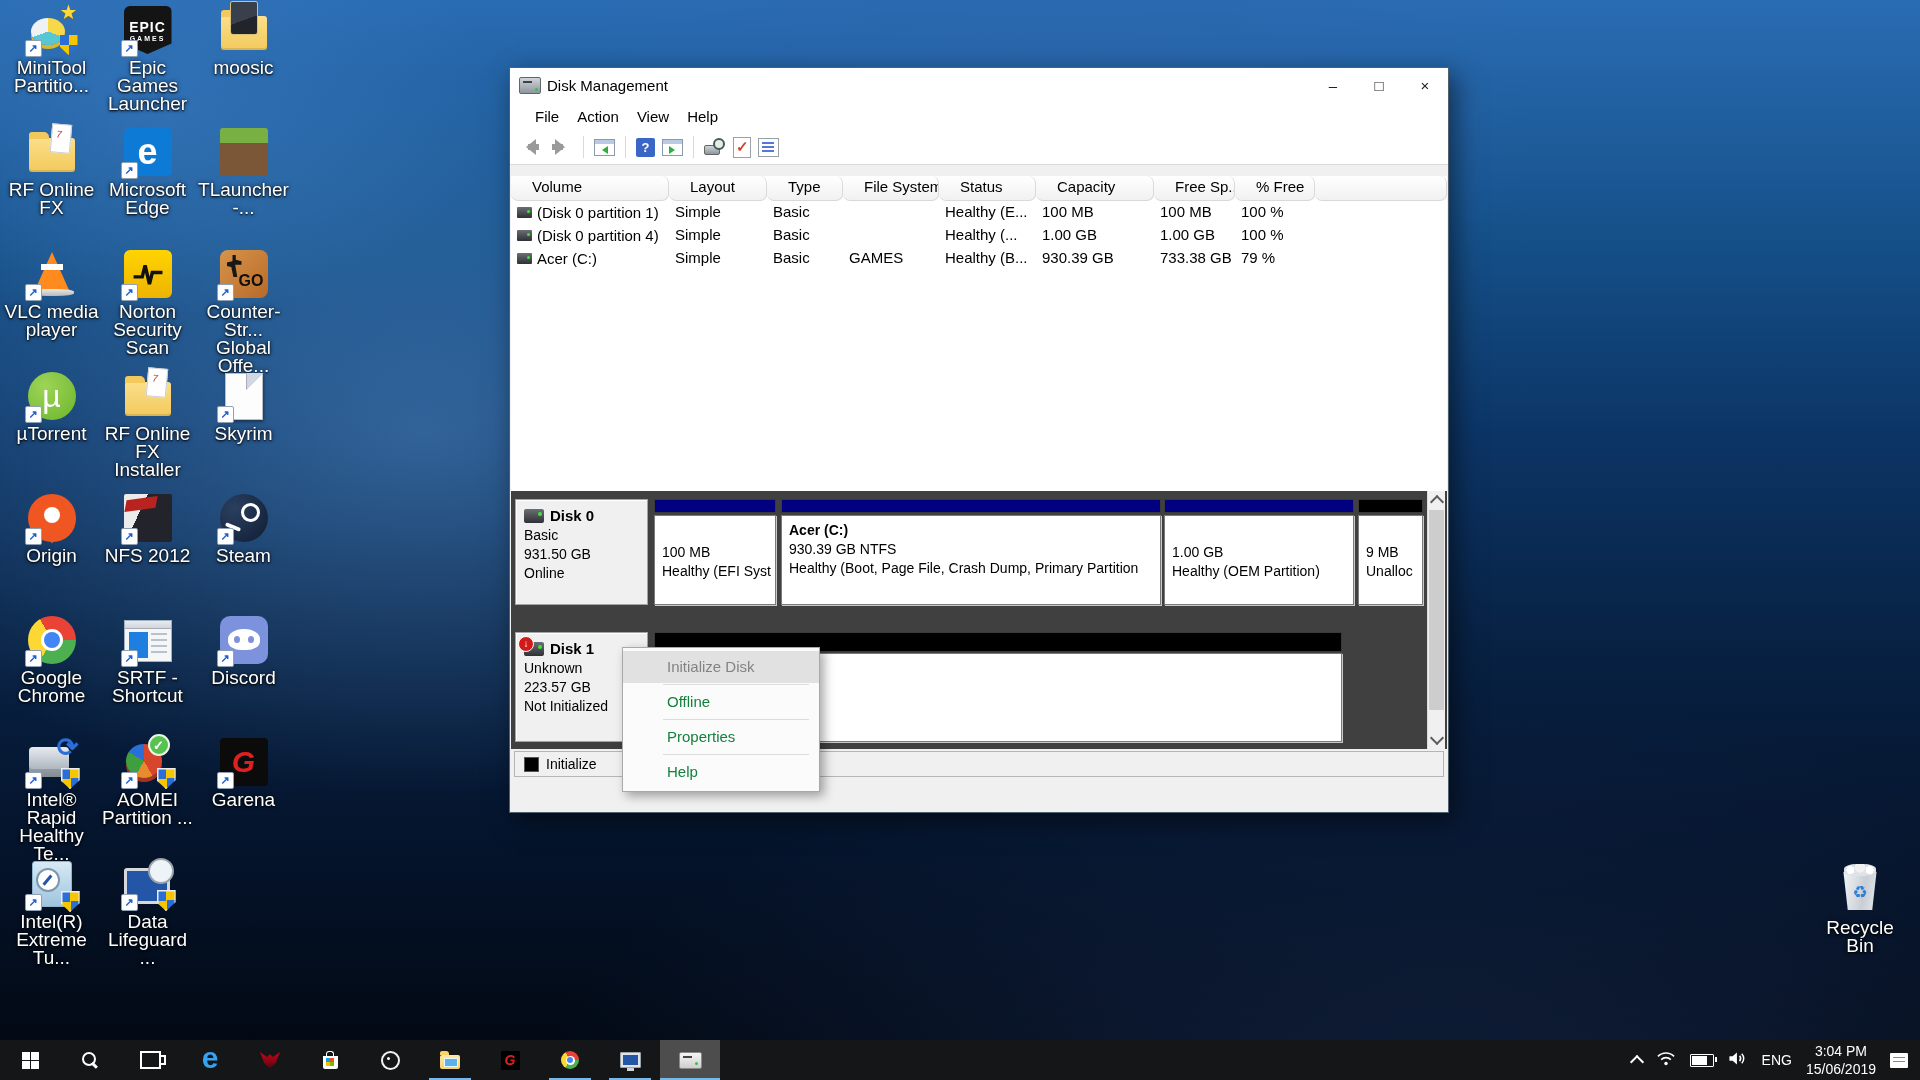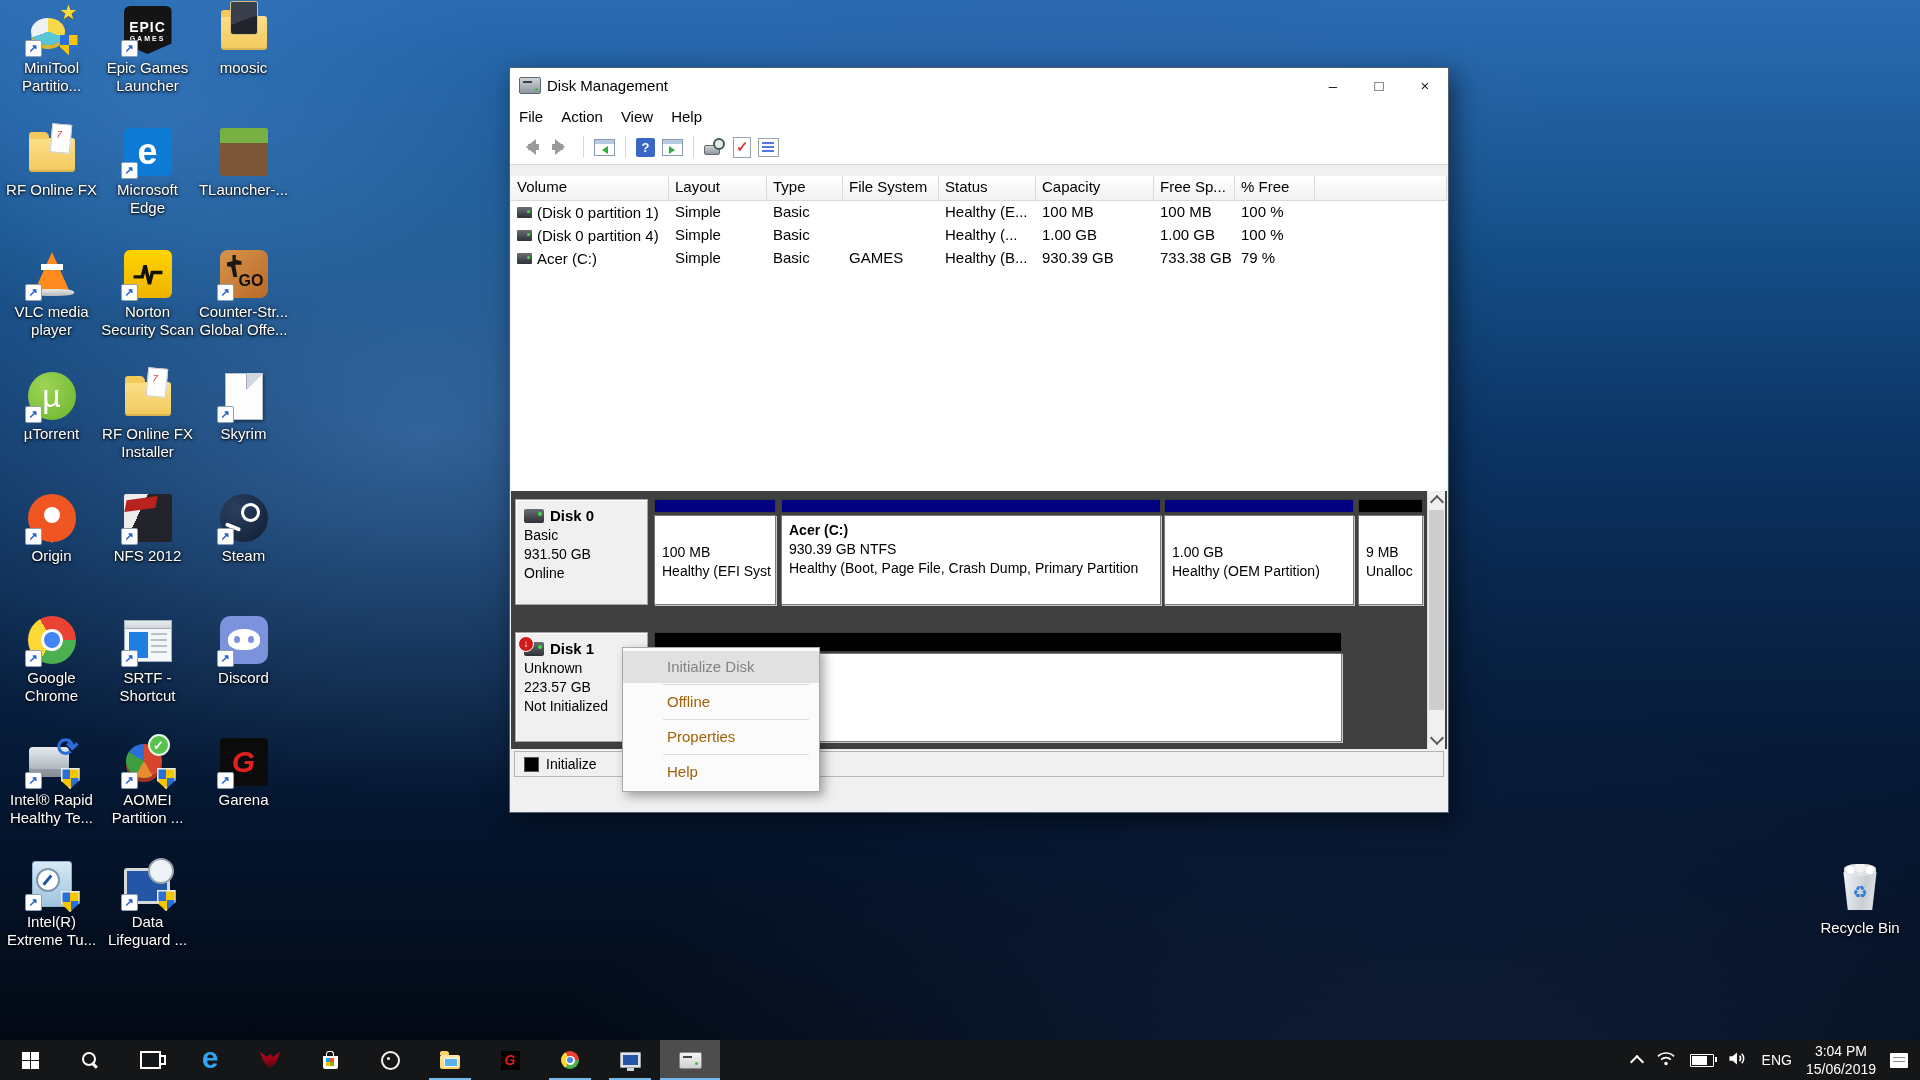--- a/index.html
+++ b/index.html
@@ -9,21 +9,21 @@
       radial-gradient(900px 520px at 22% 40%, rgba(95,155,215,.45), transparent 70%),
       radial-gradient(700px 380px at 55% 10%, rgba(45,100,170,.55), transparent 70%),
       radial-gradient(500px 300px at 8% 10%, rgba(60,125,195,.55), transparent 70%),
       radial-gradient(1300px 650px at 75% 108%, rgba(25,45,85,.65), transparent 72%),
       linear-gradient(180deg,#2a6cb3 0%,#155089 22%,#0c3566 40%,#082346 58%,#051630 75%,#02070f 100%);
   }
   
   #icon-grid{position:absolute;left:4px;top:6px;display:grid;
     grid-template-columns:repeat(3,95px);grid-auto-rows:122px;column-gap:1px;}
   .dcell{display:flex;flex-direction:column;align-items:center;cursor:default;}
-  .dlabel{margin-top:5px;max-width:94px;text-align:center;font-size:15px;line-height:18px;
+  .dlabel{margin-top:5px;max-width:94px;text-align:center;font-size:19px;line-height:18px;
     color:#fff;text-shadow:0 1px 2px #000,0 0 4px rgba(0,0,0,.8);word-wrap:break-word;}
   .dico{width:48px;height:48px;position:relative;}
   .sc{position:absolute;left:-3px;bottom:-3px;width:15px;height:15px;background:#fff;
     border:1px solid #8fa0b5;display:flex;align-items:center;justify-content:center;
     font-size:11px;font-weight:bold;color:#1e5fd0;border-radius:2px;}
   .g{width:48px;height:48px;position:relative;margin:0 auto;}
   .uac{position:absolute;right:-4px;bottom:-3px;width:19px;height:21px;
     clip-path:polygon(0 0,100% 0,100% 58%,50% 100%,0 58%);
     background:conic-gradient(#f7c600 0 25%,#2a6fd8 0 50%,#f7c600 0 75%,#2a6fd8 0);
     box-shadow:inset 0 0 0 1.5px #e9eef5;}
@@ -137,21 +137,21 @@
   .titlebar{height:34px;background:#fff;display:flex;align-items:center;position:relative;}
   .appico{width:20px;height:15px;margin:0 6px 0 9px;border-radius:2px;position:relative;
     background:linear-gradient(#cfd4d9,#8e969e);border:1px solid #5f666d;}
   .appico::before{content:"";position:absolute;left:3px;top:3px;width:9px;height:2px;background:#3c4247;}
   .appico::after{content:"";position:absolute;right:2px;bottom:2px;width:3px;height:3px;
     border-radius:50%;background:#39c23f;}
   .title{font-size:15px;}
   .wctrls{position:absolute;right:0;top:0;height:34px;display:flex;}
   .wbtn{width:46px;height:34px;display:flex;align-items:center;justify-content:center;
     font-size:15px;color:#222;}
-  .menubar{height:28px;background:#fff;display:flex;align-items:center;padding-left:0;}
+  .menubar{height:28px;background:#fff;display:flex;align-items:center;padding-left:16px;}
   .mitem{padding:4px 9px;font-size:15px;}
   .toolbar{height:34px;background:#fff;border-bottom:1px solid #d9d9d9;display:flex;
     align-items:center;padding-left:8px;gap:7px;}
   .tsep{width:1px;height:22px;background:#d9d9d9;margin:0 3px;}
   .tarrow{width:24px;height:16px;position:relative;}
   .tarrow.left::before{content:"";position:absolute;left:0;top:0;border:8px solid transparent;
     border-right:10px solid #9a9a9a;}
   .tarrow.left::after{content:"";position:absolute;left:10px;top:5px;width:11px;height:6px;background:#9a9a9a;}
   .tarrow.right::before{content:"";position:absolute;right:0;top:0;border:8px solid transparent;
     border-left:10px solid #9a9a9a;}
@@ -171,22 +171,22 @@
     border-radius:50%;background:#dff0df;}
   .tchk{width:16px;height:19px;background:#fff;border:1px solid #98a0a8;position:relative;}
   .tchk::after{content:"✓";position:absolute;left:2px;top:0px;color:#d83b2d;font-size:15px;font-weight:bold;}
   .tlist{width:19px;height:17px;background:#fff;border:1px solid #98a0a8;position:relative;}
   .tlist::before{content:"";position:absolute;left:3px;top:3px;width:12px;height:2px;background:#5577dd;
     box-shadow:0 4px 0 #5577dd,0 8px 0 #5577dd;}
   
   .volpane{position:absolute;left:1px;right:1px;top:108px;height:315px;background:#fff;overflow:hidden;}
   .vgrid{display:grid;grid-template-columns:158px 98px 76px 96px 97px 118px 81px 80px 1fr;}
   .vh .cell{background:linear-gradient(#fff,#f1f1f1);border-right:1px solid #d9d9d9;
-    border-bottom:1px solid #d9d9d9;padding:2px 6px;font-size:15px;height:20px;line-height:18px;
-    white-space:nowrap;overflow:hidden;}
+    border-bottom:1px solid #d9d9d9;padding:2px 21px;font-size:15px;height:20px;line-height:18px;
+    white-space:nowrap;overflow:hidden;border-radius:7px;}
   .vr .cell{padding:2px 6px;font-size:15px;height:19px;line-height:17px;white-space:nowrap;overflow:hidden;}
   .vr .vol{display:flex;align-items:center;gap:5px;}
   .vico{flex:0 0 15px;width:15px;height:11px;border-radius:1px;position:relative;
     background:linear-gradient(#6a6f74,#2e3135);}
   .vico::after{content:"";position:absolute;right:2px;top:3px;width:3px;height:3px;border-radius:50%;
     background:#3fe23f;}
   
   .gfx{position:absolute;left:1px;right:1px;top:423px;height:258px;background:#404040;}
   .dinfo{position:absolute;left:4px;width:133px;background:#f0f0f0;border:1px solid #a3a3a3;
     box-shadow:inset 1px 1px 0 #fff;padding:7px 8px;box-sizing:border-box;}
@@ -218,21 +218,21 @@
   .schev.down{bottom:6px;transform:rotate(225deg);}
   .sthumb{position:absolute;left:1px;right:1px;top:19px;height:200px;background:#cdcdcd;}
   
   .legend{position:absolute;left:4px;right:4px;top:683px;height:26px;background:#f0f0f0;
     border:1px solid #b5b5b5;display:flex;align-items:center;padding-left:9px;box-sizing:border-box;}
   .lgsq{width:13px;height:13px;background:#000;border:1px solid #555;margin-right:7px;}
   .lgtxt{font-size:14px;}
   
   #ctx{position:absolute;left:622px;top:647px;width:196px;background:#fbfbfb;border:1px solid #a8a8a8;
     box-shadow:4px 4px 10px rgba(0,0,0,.35);padding:3px 0;z-index:50;}
-  .citem{height:32px;line-height:32px;padding-left:44px;font-size:15px;color:#a16207;}
+  .citem{height:32px;line-height:32px;padding-left:44px;font-size:15px;color:#15803d;}
   .citem.disabled{color:#838383;background:#e1e1e1;}
   .csep{height:1px;background:#dcdcdc;margin:1px 10px 1px 40px;}
   
   #taskbar{position:absolute;left:0;bottom:0;width:1920px;height:40px;background:#151618;
     display:flex;align-items:stretch;z-index:100;}
   .tbbtn{width:60px;display:flex;align-items:center;justify-content:center;position:relative;}
   .tbbtn.ul::after{content:"";position:absolute;left:9px;right:9px;bottom:0;height:2px;background:#76b9ed;}
   .tbbtn.active{background:#4d4d4d;}
   .tbbtn.active::after{content:"";position:absolute;left:0;right:0;bottom:0;height:2px;background:#76b9ed;}
   .wgrid{width:17px;height:17px;position:relative;}

